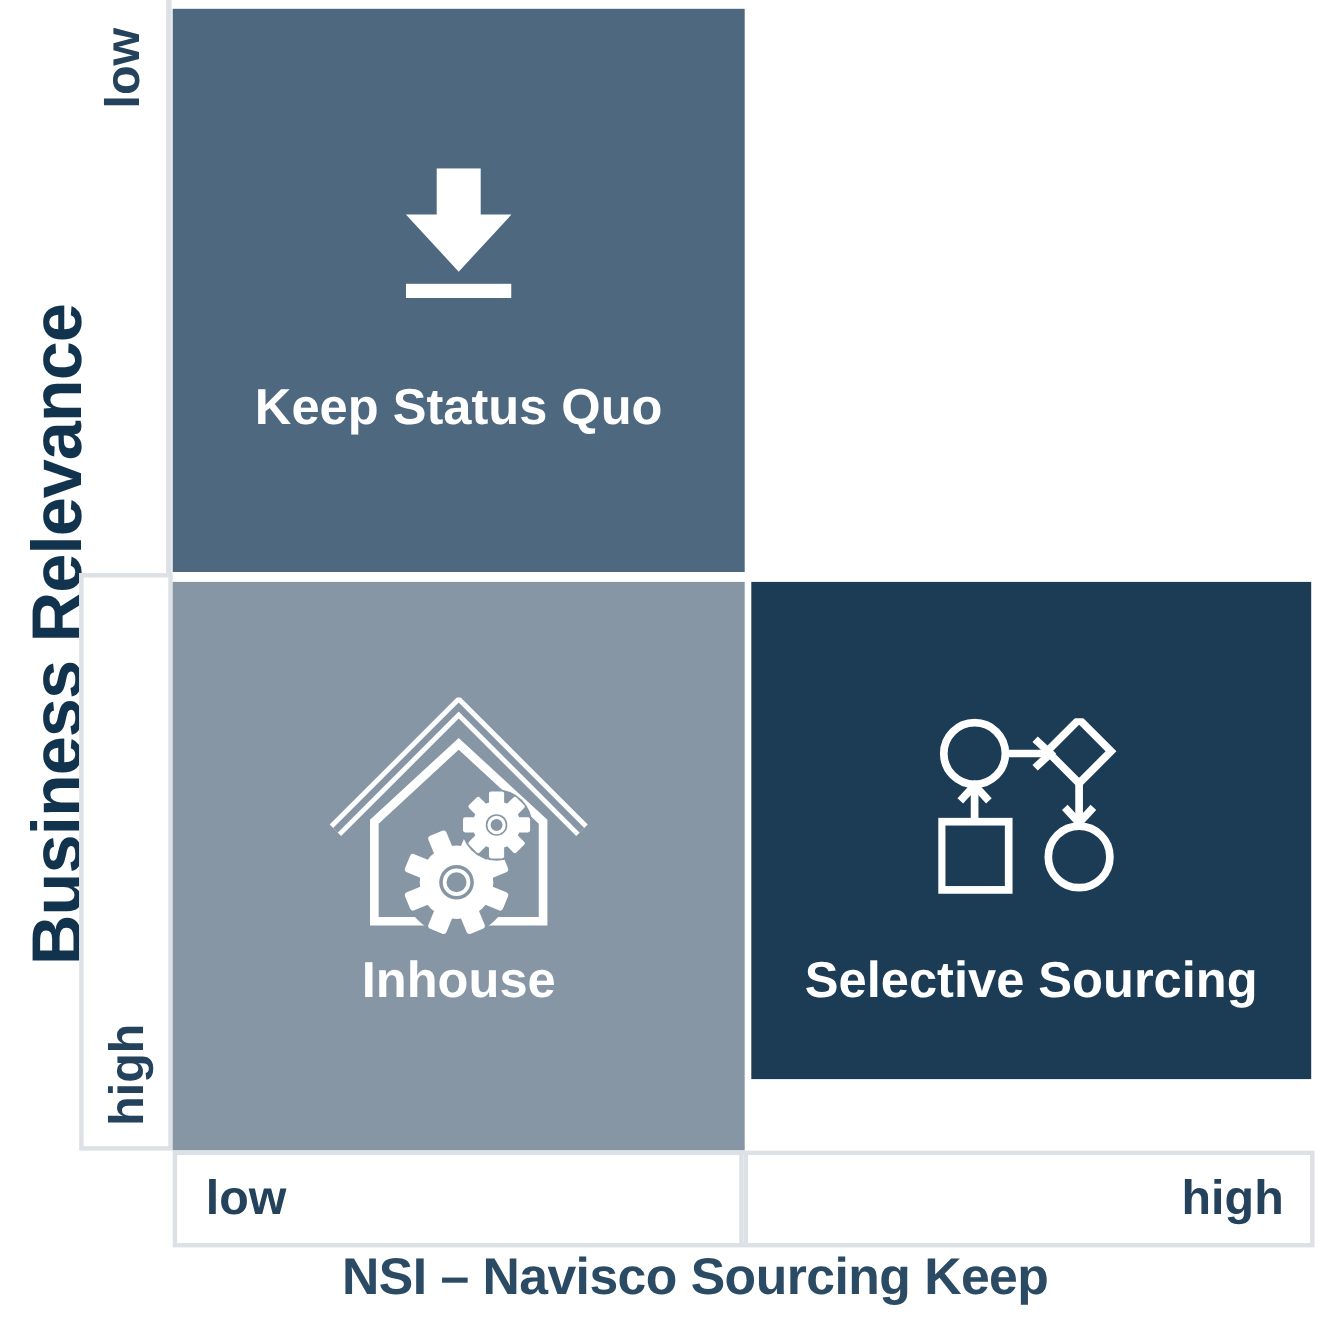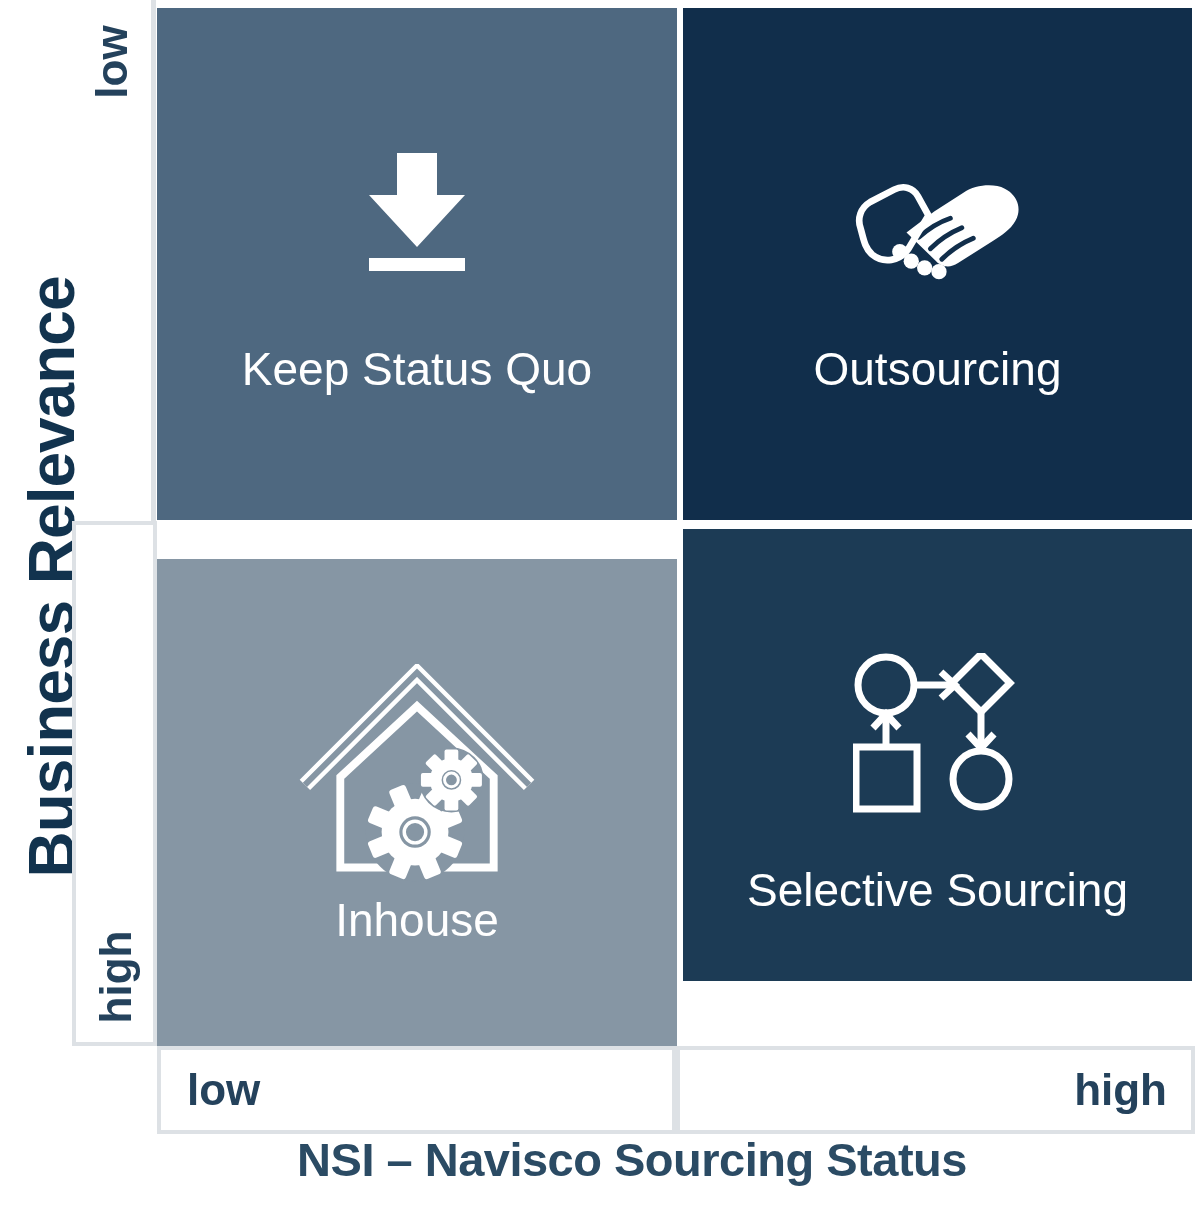--- a/index.html
+++ b/index.html
@@ -4,26 +4,26 @@
 <style>
   html,body{margin:0;padding:0;background:#fff;}
   .canvas{
     position:relative;width:1200px;height:1215px;background:#ffffff;
     font-family:"Liberation Sans",sans-serif;overflow:hidden;
   }
   
   .quad{position:absolute;}
   .quad-tl{left:157px;top:8px;width:520px;height:512px;background:#4E6880;}
   .quad-tr{left:683px;top:8px;width:509px;height:512px;background:#112E4B;}
-  .quad-bl{left:157px;top:529px;width:520px;height:517px;background:#8696A4;margin-top:30px;}
+  .quad-bl{left:157px;top:529px;width:520px;height:517px;background:#8696A4;}
   .quad-br{left:683px;top:529px;width:509px;height:452px;background:#1C3B55;}
   .q-icon{position:absolute;left:50%;transform:translateX(-50%);}
   .q-label{
     position:absolute;left:0;right:0;top:338px;text-align:center;
-    color:#ffffff;font-size:46px;line-height:46px;font-weight:400;white-space:nowrap;
+    color:#ffffff;font-size:46px;line-height:46px;font-weight:700;white-space:nowrap;
   }
   
   .y-line{position:absolute;left:151px;top:0;width:5px;height:525px;background:#DDE1E5;}
   .y-cell{
     position:absolute;left:72px;top:521px;width:85px;height:525px;
     border:4px solid #DDE1E5;box-sizing:border-box;background:#ffffff;
   }
   .rot{transform-origin:center;white-space:nowrap;}
   .y-axis-title{
     position:absolute;left:52px;top:577px;
@@ -75,36 +75,20 @@
   <div class="quad quad-tl">
     <div class="q-icon" style="top:145px">
       <svg width="96" height="118" viewBox="0 0 96 118">
         <path d="M28 0 H68 V42 H96 L48 94 L0 42 H28 Z" fill="#ffffff"></path>
         <rect x="0" y="105" width="96" height="13" fill="#ffffff"></rect>
       </svg>
     </div>
     <div class="q-label">Keep Status Quo</div>
   </div>
 
-  <div class="quad quad-tr">
-    <div class="q-icon" style="top:173px">
-      <svg width="172" height="105" viewBox="0 0 180 110">
-        <path d="M86 32 L117 12 C129 4 148 2 160 8 C174 15 178 30 171 42 C166 51 157 57 147 63 L111 86 C102 92 93 90 87 83 L57 54 Z" fill="#ffffff"></path>
-        <path d="M94 82 C104 72 115 65 127 60" stroke="#112E4B" stroke-width="5" fill="none" stroke-linecap="round"></path>
-        <path d="M82 71 C92 61 103 54 115 49" stroke="#112E4B" stroke-width="5" fill="none" stroke-linecap="round"></path>
-        <path d="M70 59 C80 50 91 43 103 39" stroke="#112E4B" stroke-width="5" fill="none" stroke-linecap="round"></path>
-        <path d="M9 50 C5 39 9 28 19 22 L44 9 C54 4 64 7 69 16 L80 36 L59 71 C50 84 33 87 21 77 C13 70 12 60 9 50 Z" fill="none" stroke="#ffffff" stroke-width="7" stroke-linejoin="round"></path>
-        <circle cx="50" cy="74" r="8" fill="#ffffff"></circle>
-        <circle cx="62" cy="84" r="8" fill="#ffffff"></circle>
-        <circle cx="76" cy="91" r="8" fill="#ffffff"></circle>
-        <circle cx="91" cy="95" r="8" fill="#ffffff"></circle>
-      </svg>
-    </div>
-    <div class="q-label">Outsourcing</div>
-  </div>
 
   <div class="quad quad-bl">
     <div class="q-icon" style="top:105px">
       <svg width="236" height="226" viewBox="0 0 240 228">
 
         <path d="M42 206 L42 114 L120 42 L198 114 L198 206 Z" fill="none" stroke="#ffffff" stroke-width="8"></path>
 
         <path d="M6 122 L120 8 L234 122" fill="none" stroke="#ffffff" stroke-width="15"></path>
         <path d="M6 122 L120 8 L234 122" fill="none" stroke="#8696A4" stroke-width="6"></path>
 
@@ -163,15 +147,15 @@
 
   <div class="x-strip">
     <div class="x-cell x-cell-left">
       <span class="x-tick x-tick-low">low</span>
     </div>
     <div class="x-cell x-cell-right">
       <span class="x-tick x-tick-high">high</span>
     </div>
   </div>
 
-  <div class="x-title">NSI – Navisco Sourcing Status</div>
+  <div class="x-title">NSI – Navisco Sourcing Keep</div>
 
 </div>
 
 </body></html>

